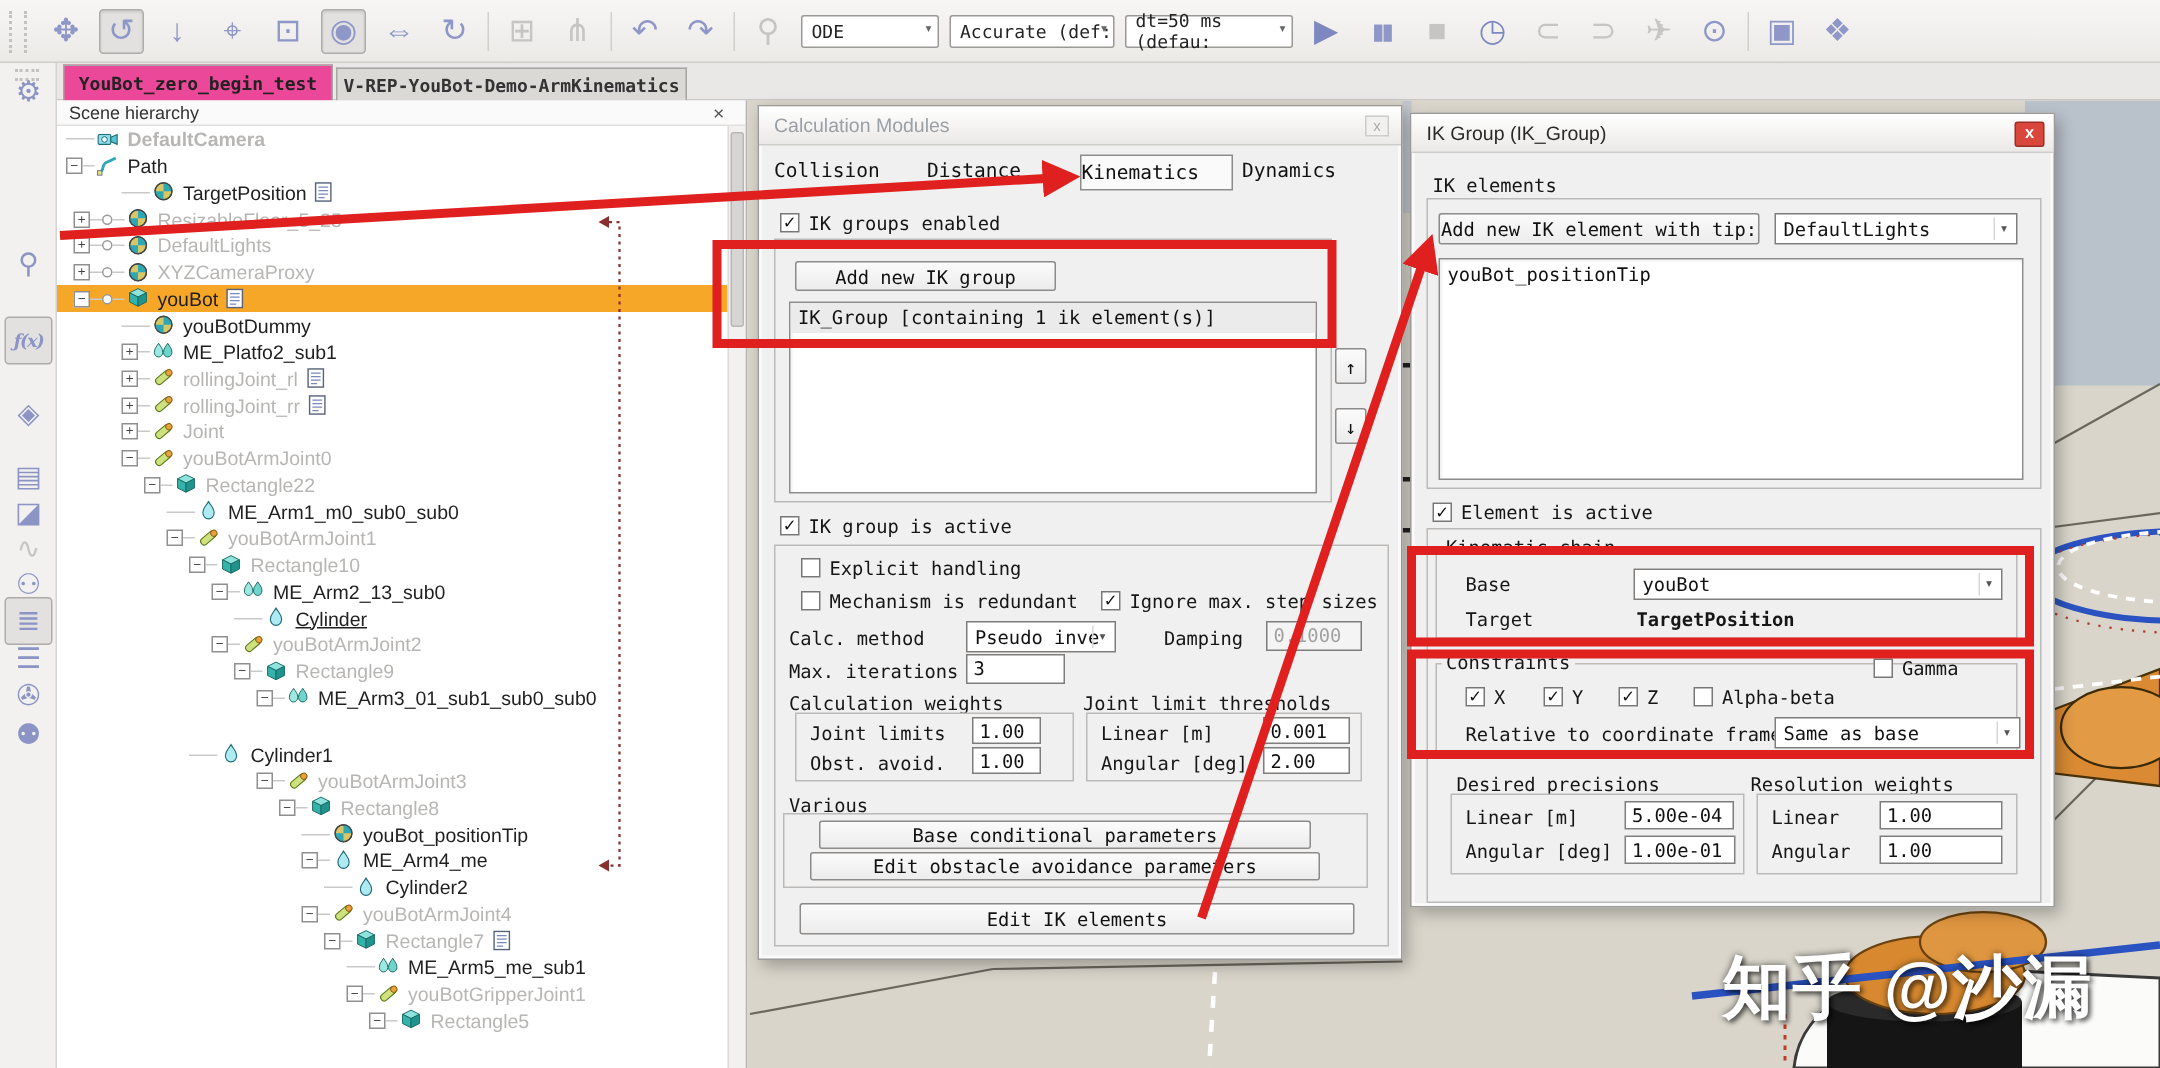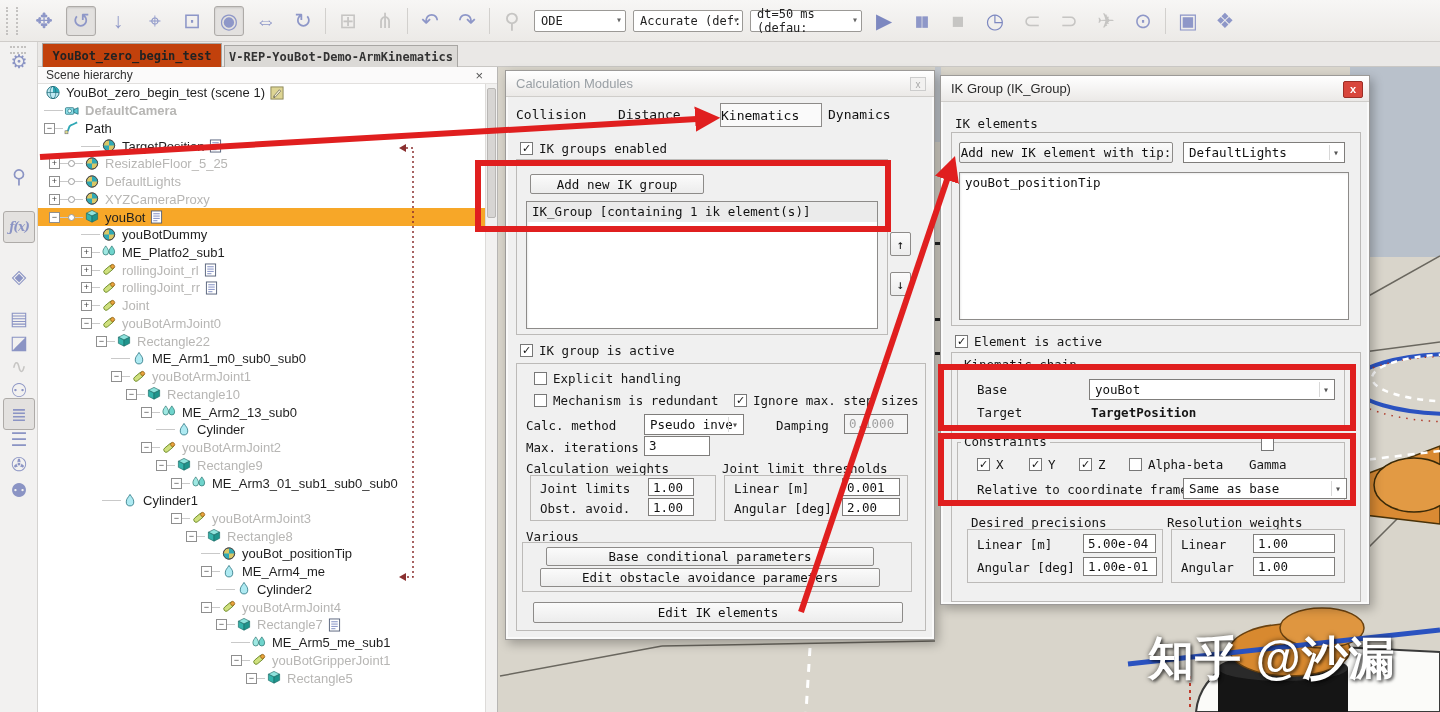--- a/index.html
+++ b/index.html
@@ -36,21 +36,21 @@
   .lbtn.pressed { background:#e3e1df; border-color:#aeaba8; }
   .lbtn.disabled { color:#c6c5c3; }
   .lbtn.txt { font:italic bold 12px "DejaVu Serif", serif; letter-spacing:-1px; }
 
   
   #tabbar { position:absolute; left:38px; top:42px; width:1402px; height:25px;
     background:#eae8e6; border-bottom:1px solid #c9c7c4; z-index:15; }
   .doctab { position:absolute; height:22px; top:3px; display:flex; align-items:center; justify-content:center;
     font:bold 12px "DejaVu Sans Mono", monospace; color:#222; border:1px solid #a8a6a3;
     border-bottom:none; cursor:pointer; }
-  .doctab.active { background:#c2410c; top:1px; height:24px; z-index:2; }
+  .doctab.active { background:#ec4899; top:1px; height:24px; z-index:2; }
   .doctab.inactive { background:#dbd9d6; color:#333; }
 
   
   #hier { position:absolute; left:38px; top:67px; width:460px; height:645px;
     background:#fff; border-right:1px solid #b8b6b4; z-index:15; overflow:hidden; }
   #hier-head { height:17px; background:#fbfafa; border-bottom:1px solid #e2e0de;
     font:12px "Liberation Sans", sans-serif; color:#333; padding-left:8px;
     display:flex; align-items:center; }
   #hier-close { position:absolute; right:14px; top:1px; font-size:13px; color:#555; cursor:pointer; }
   #tree { position:absolute; left:0; top:17px; width:448px; bottom:0; overflow:hidden; }
@@ -213,34 +213,20 @@
     <div class="doctab active" style="left:4px;width:180px">YouBot_zero_begin_test</div>
     <div class="doctab inactive" style="left:186px;width:234px">V-REP-YouBot-Demo-ArmKinematics</div>
   </div>
 
   <div id="hier">
     <div id="hier-head">
       <span>Scene hierarchy</span>
       <span id="hier-close">×</span>
     </div>
     <div id="tree">
-        <div class="trow" style="padding-left: 6px;">
-          <span class="ticon"><svg viewBox="0 0 18 16" width="18" height="15">
-              <circle cx="9" cy="8" r="6.5" fill="#bfe9f2" stroke="#1d6b78"></circle>
-              <path d="M9,1.5 A6.5,6.5 0 0 1 15.5,8 L9,8 Z" fill="#2fa8b5"></path>
-              <ellipse cx="9" cy="8" rx="3" ry="6.5" fill="none" stroke="#1d6b78" stroke-width=".7"></ellipse>
-              <line x1="2.5" y1="8" x2="15.5" y2="8" stroke="#1d6b78" stroke-width=".7"></line>
-            </svg></span>
-          <span>YouBot_zero_begin_test (scene 1)</span>
-          <span class="sicon"><svg viewBox="0 0 15 15" width="14" height="14">
-              <rect x="1" y="1" width="13" height="13" fill="#ded594" stroke="#8a8456"></rect>
-              <path d="M4,11 L10,4 L11.5,5.5 L5.5,12 Z" fill="#f5f0d0" stroke="#555" stroke-width=".7"></path>
-              <path d="M4,11 L5.5,12 L3.6,12.6 Z" fill="#333"></path>
-            </svg></span>
-        </div>
         <div class="trow gray" style="padding-left: 6px; font-weight: bold;">
           <span class="cl" style="width:19px"></span>
           <span class="ticon"><svg viewBox="0 0 18 16" width="18" height="15">
               <rect x="2" y="5" width="9" height="7" rx="1" fill="#8fdfe8" stroke="#1d6b78" stroke-width=".8"></rect>
               <polygon points="11,7 15.5,5 15.5,12 11,10" fill="#5ac4d0" stroke="#1d6b78" stroke-width=".8"></polygon>
               <circle cx="6.5" cy="8.5" r="2" fill="#eaffff" stroke="#1d6b78" stroke-width=".7"></circle>
             </svg></span>
           <span>DefaultCamera</span>
         </div>
         <div class="trow" style="padding-left: 6px;">
@@ -444,21 +430,21 @@
         </div>
         <div class="trow" style="padding-left: 103px;">
           <span class="exp">−</span>
           <span class="cl"></span>
           <span class="ticon"><svg viewBox="0 0 18 16" width="18" height="15">
               <path d="M5.5,2 C7,4.5 8.5,5.5 8.5,8.5 A3,3.2 0 1 1 2.5,8.5 C2.5,5.5 4,4.5 5.5,2 Z" fill="#9fe8e2" stroke="#1d6b66" stroke-width=".7"></path>
               <path d="M12,2 C13.5,4.5 15,5.5 15,8.5 A3,3.2 0 1 1 9,8.5 C9,5.5 10.5,4.5 12,2 Z" fill="#6fd4cc" stroke="#1d6b66" stroke-width=".7"></path>
             </svg></span>
           <span>ME_Arm2_13_sub0</span>
         </div>
-        <div class="trow" style="padding-left: 118px;">
+        <div class="trow" style="padding-left: 118px; text-decoration: underline;">
           <span class="cl" style="width:19px"></span>
           <span class="ticon"><svg viewBox="0 0 18 16" width="18" height="15">
               <path d="M9,1.5 C11,5 13,6 13,9.5 A4,4.3 0 1 1 5,9.5 C5,6 7,5 9,1.5 Z" fill="#aeeaf2" stroke="#1d6b78" stroke-width=".8"></path>
             </svg></span>
           <span>Cylinder</span>
         </div>
         <div class="trow gray" style="padding-left: 103px;">
           <span class="exp">−</span>
           <span class="cl"></span>
           <span class="ticon"><svg viewBox="0 0 18 16" width="18" height="15">
@@ -481,21 +467,21 @@
         </div>
         <div class="trow" style="padding-left: 133px;">
           <span class="exp">−</span>
           <span class="cl"></span>
           <span class="ticon"><svg viewBox="0 0 18 16" width="18" height="15">
               <path d="M5.5,2 C7,4.5 8.5,5.5 8.5,8.5 A3,3.2 0 1 1 2.5,8.5 C2.5,5.5 4,4.5 5.5,2 Z" fill="#9fe8e2" stroke="#1d6b66" stroke-width=".7"></path>
               <path d="M12,2 C13.5,4.5 15,5.5 15,8.5 A3,3.2 0 1 1 9,8.5 C9,5.5 10.5,4.5 12,2 Z" fill="#6fd4cc" stroke="#1d6b66" stroke-width=".7"></path>
             </svg></span>
           <span>ME_Arm3_01_sub1_sub0_sub0</span>
         </div>
-        <div class="trow" style="padding-left: 64px;">
+        <div class="trow" style="padding-left: 88px; margin-top: 20px;">
           <span class="cl" style="width:19px"></span>
           <span class="ticon"><svg viewBox="0 0 18 16" width="18" height="15">
               <path d="M9,1.5 C11,5 13,6 13,9.5 A4,4.3 0 1 1 5,9.5 C5,6 7,5 9,1.5 Z" fill="#aeeaf2" stroke="#1d6b78" stroke-width=".8"></path>
             </svg></span>
           <span>Cylinder1</span>
         </div>
         <div class="trow gray" style="padding-left: 133px;">
           <span class="exp">−</span>
           <span class="cl"></span>
           <span class="ticon"><svg viewBox="0 0 18 16" width="18" height="15">
@@ -706,21 +692,21 @@
           <span>Y</span>
         </label>
         <label class="cb" style="left: 138px; top: 381px; pointer-events: auto;">
           <span class="bx">✓</span>
           <span>Z</span>
         </label>
         <label class="cb" style="left: 188px; top: 381px; pointer-events: auto;">
           <span class="bx"></span>
           <span>Alpha-beta</span>
         </label>
-        <label class="cb" style="left: 308px; top: 362px; pointer-events: auto; flex-direction: column;">
+        <label class="cb" style="left: 308px; top: 362px; pointer-events: auto;">
           <span class="bx"></span>
           <span>Gamma</span>
         </label>
       </div>
     <span class="lab" style="left:36px;top:406px">Relative to coordinate frame</span>
     <div class="dd" style="left:242px;top:402px;width:164px">
       <span>Same as base</span><span class="da">▾</span></div>
     <span class="lab" style="left:30px;top:439px">Desired precisions</span>
     <span class="lab" style="left:226px;top:439px">Resolution weights</span>
     <div class="gbox" style="left:26px;top:453px;width:196px;height:54px"></div>

